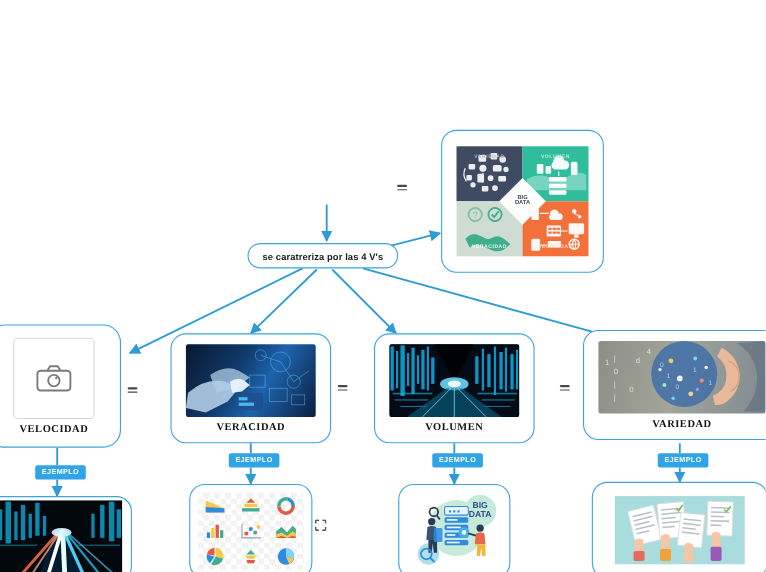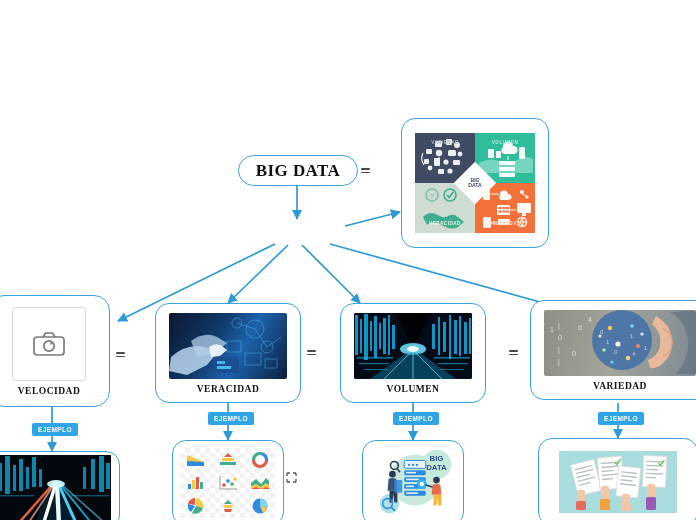--- a/index.html
+++ b/index.html
@@ -107,28 +107,28 @@
       <path d="M618,403 L618,412"></path>
     </g>
     <g stroke="#2E9BD6" stroke-width="1.7" fill="none" marker-end="url(#ar)">
       <path d="M52,436 L52,451"></path>
       <path d="M228,425 L228,440"></path>
       <path d="M413,425 L413,440"></path>
       <path d="M618,425 L618,438"></path>
     </g>
   </svg>
 
-  <div class="node pill title-pill" style="left:238px;top:155px;width:120px;height:31px;">
-    <span>BIG DATA</span>
-  </div>
   <div class="handle" style="left:358px;top:164px;width:14px;height:13px;">
     <i></i>
       <i></i>
   </div>
 
+  <div class="node pill sub-pill" style="left:225px;top:221px;width:137px;height:23px;">
+    <span>se caratreriza por las 4 V's</span>
+  </div>
 
   <div class="info-wrap" style="left:401px;top:118px;width:148px;height:130px;">
     <div class="quad">
       <div class="q q1">
         <svg width="60" height="50" viewBox="0 0 60 50">
           <g fill="#ffffff" opacity=".9">
             <rect x="20" y="8" width="7" height="6" rx="1"></rect>
               <rect x="31" y="6" width="6" height="6" rx="1"></rect>
             <circle cx="42" cy="12" r="3"></circle>
               <rect x="11" y="16" width="6" height="5" rx="1"></rect>

